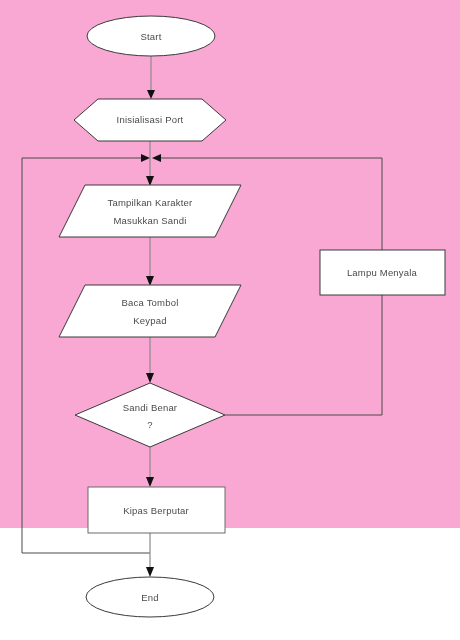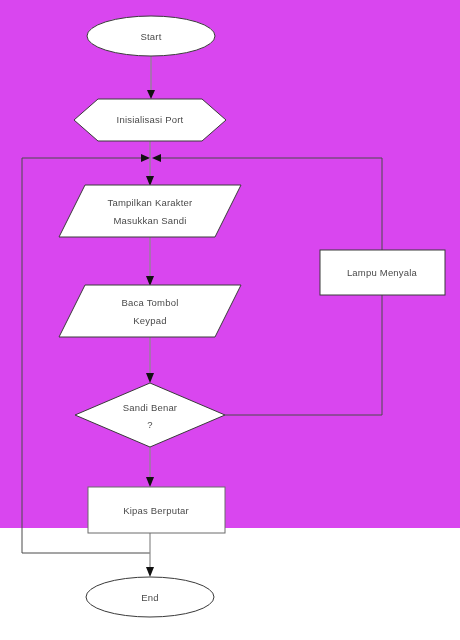--- a/index.html
+++ b/index.html
@@ -10,21 +10,21 @@
   body {
     width: 460px;
     height: 640px;
     font-family: "Liberation Sans", sans-serif;
     overflow: hidden;
   }
   #flowchart-root {
     position: relative;
     width: 460px;
     height: 528px;
-    background: #d946ef;
+    background: #f9a8d4;
   }
   svg.fc {
     display: block;
     width: 460px;
     height: 640px;
   }
   .shape {
     fill: #ffffff;
     stroke: #3a3a3a;
     stroke-width: 1;

